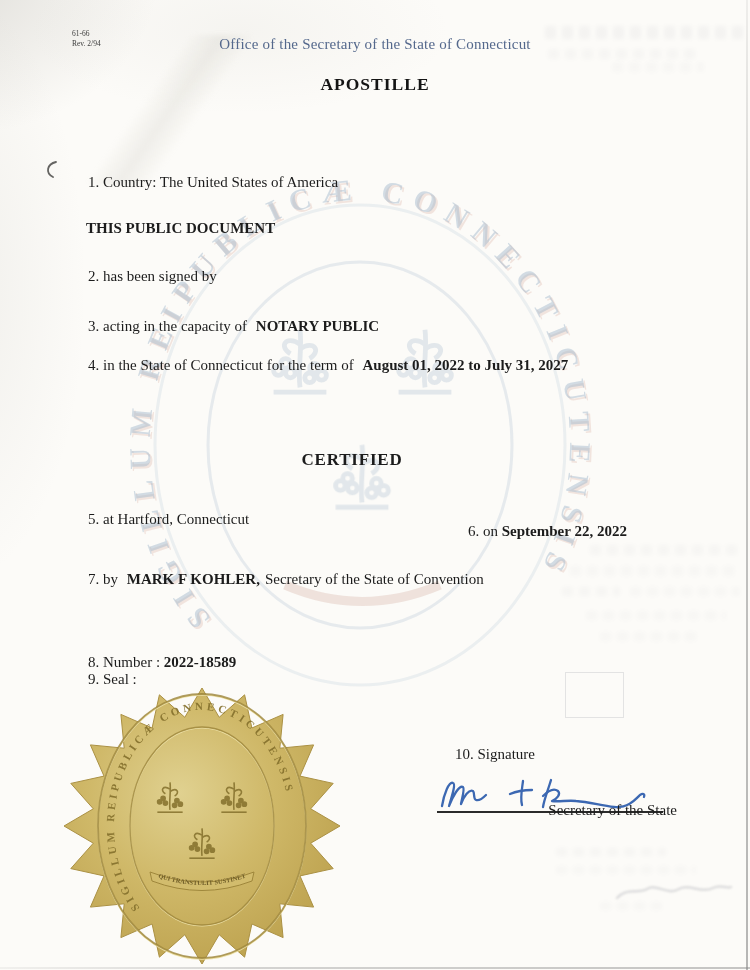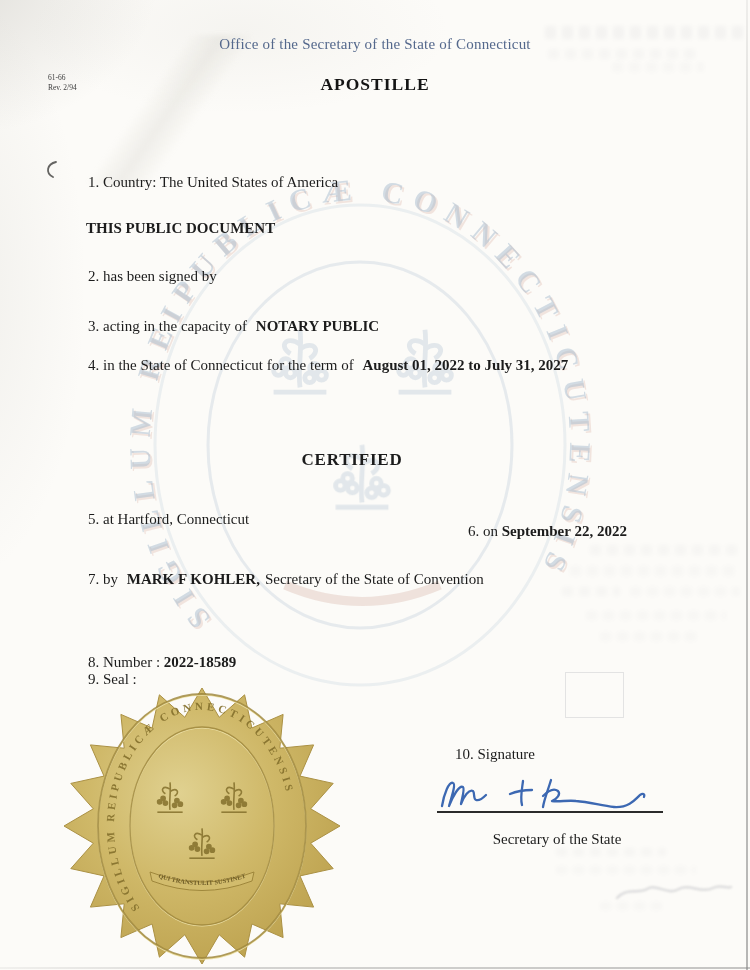--- a/index.html
+++ b/index.html
@@ -10,30 +10,30 @@
   }
   .page::before{ 
     content:"";position:absolute;inset:0;pointer-events:none;z-index:0;
     background:
       radial-gradient(320px 240px at -50px -20px, rgba(158,155,146,.30), transparent 65%),
       radial-gradient(180px 420px at -40px 290px, rgba(170,168,158,.14), transparent 70%),
       radial-gradient(300px 120px at 240px 30px, rgba(185,182,172,.10), transparent 70%);
   }
   .abs{position:absolute;}
   .z{z-index:3;}
-  .formcode{left:48px;top:29px;font-size:7.5px;line-height:1.35;color:#3c3c3c;margin-top:44px;}
+  .formcode{left:72px;top:29px;font-size:7.5px;line-height:1.35;color:#3c3c3c;}
   .office{left:0;right:0;top:36px;text-align:center;font-size:15px;color:#54688c;letter-spacing:.2px;}
   .title{left:0;right:0;top:74px;text-align:center;font-size:17.5px;font-weight:bold;letter-spacing:1px;color:#141414;}
   .subtitle{left:0;right:0;top:104px;text-align:center;font-size:15px;}
   .line{font-size:15px;white-space:nowrap;}
   .b{font-weight:bold;}
   .sp{margin-left:5px;}
   .certified{left:0;right:0;top:450px;text-align:center;font-size:17px;font-weight:bold;letter-spacing:.8px;transform:translateX(-23px);}
   .sigline{left:437px;top:811px;width:226px;height:2px;background:#2b2b2b;}
-  .sigcaption{left:437px;top:831px;width:240px;text-align:center;font-size:15px;}
+  .sigcaption{left:437px;top:802px;width:240px;text-align:right;font-size:15px;}
   
   .ghost{position:absolute;background:repeating-linear-gradient(90deg, rgba(108,110,124,.55) 0 11px, rgba(108,110,124,0) 11px 17px);filter:blur(2px);border-radius:2px;z-index:1;}
   .g10{opacity:.10}.g07{opacity:.07}.g05{opacity:.055}
   .ghost-box{position:absolute;border:1px solid rgba(90,95,110,.15);filter:blur(.4px);z-index:1;}
   .dot{position:absolute;border-radius:50%;background:rgba(115,115,106,.42);filter:blur(1px);z-index:1;}
   .crease{position:absolute;left:55px;top:35px;width:230px;height:150px;z-index:0;
     background:linear-gradient(125deg, transparent 40%, rgba(190,188,176,.20) 50%, transparent 60%);filter:blur(2px);}
   .edge-right{position:absolute;right:2px;top:0;bottom:0;width:2px;z-index:4;
     background:linear-gradient(180deg, rgba(140,140,140,.12), rgba(130,130,130,.45) 40%, rgba(125,125,125,.55));}
   .edge-bottom{position:absolute;left:0;right:0;bottom:1px;height:2px;z-index:4;

